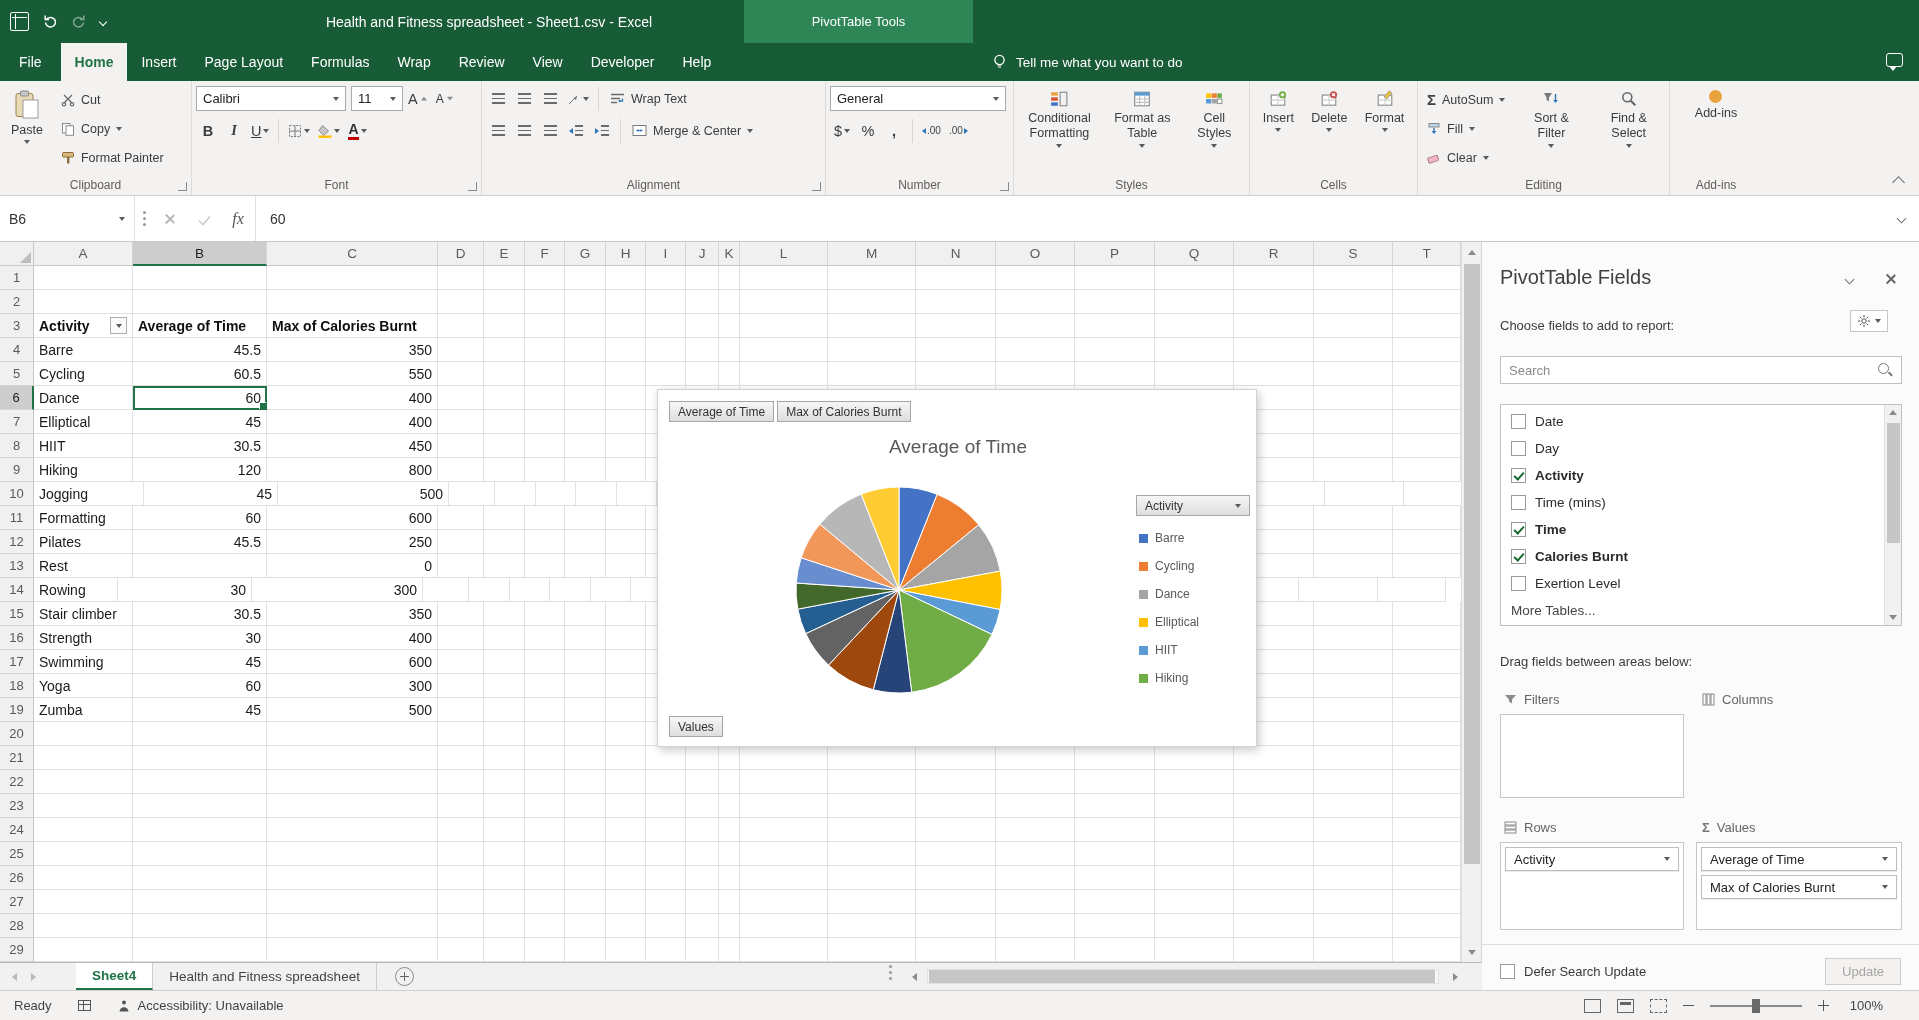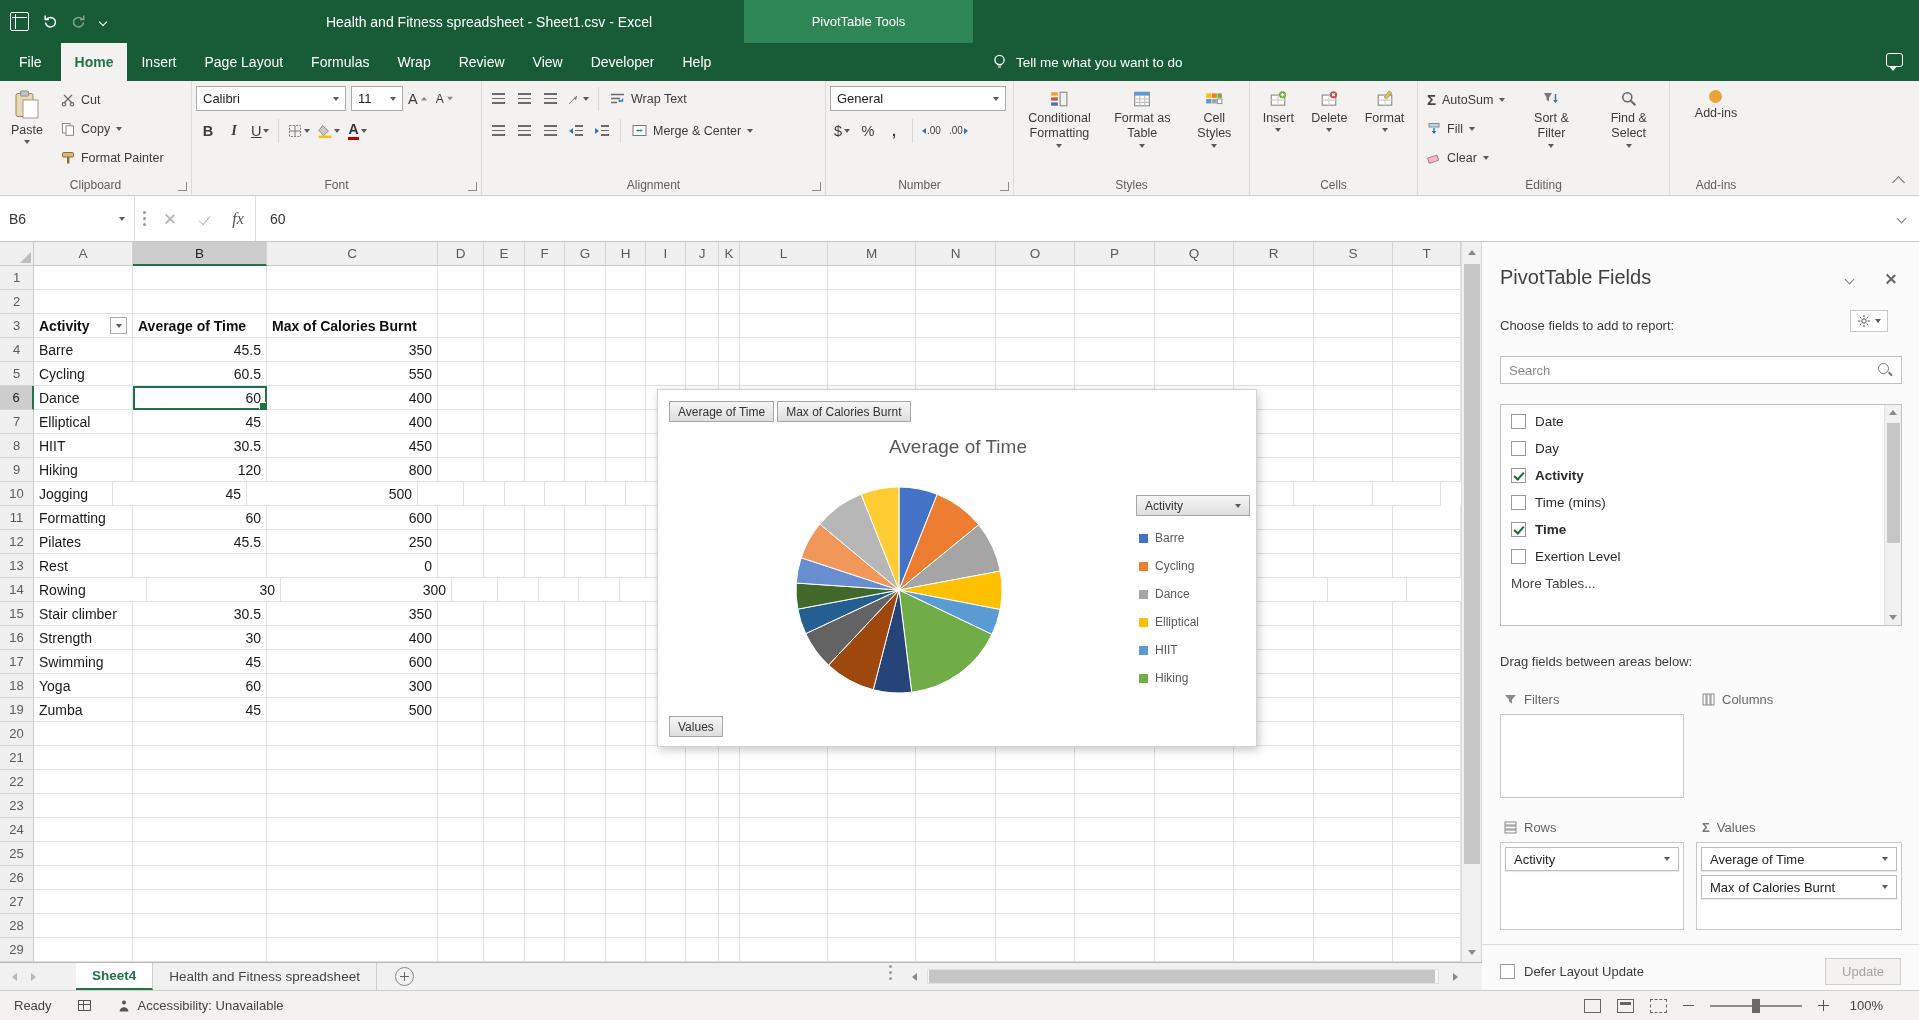--- a/index.html
+++ b/index.html
@@ -819,21 +819,21 @@
         <div class="g-cell" style="width:80px"></div>
         <div class="g-cell" style="width:79px"></div>
         <div class="g-cell" style="width:80px"></div>
         <div class="g-cell" style="width:79px"></div>
         <div class="g-cell" style="width:80px"></div>
         <div class="g-cell" style="width:79px"></div>
         <div class="g-cell" style="width:68px"></div>
       </div>
       <div class="g-row">
         <div class="g-rh">10</div>
-        <div class="g-cell" style="width:79px">Jogging</div>
+        <div class="g-cell" style="width:110px">Jogging</div>
         <div class="g-cell num" style="width:134px">45</div>
         <div class="g-cell num" style="width:171px">500</div>
         <div class="g-cell" style="width:46px"></div>
         <div class="g-cell" style="width:41px"></div>
         <div class="g-cell" style="width:40px"></div>
         <div class="g-cell" style="width:41px"></div>
         <div class="g-cell" style="width:40px"></div>
         <div class="g-cell" style="width:40px"></div>
         <div class="g-cell" style="width:33px"></div>
         <div class="g-cell" style="width:21px"></div>
@@ -911,21 +911,21 @@
         <div class="g-cell" style="width:80px"></div>
         <div class="g-cell" style="width:79px"></div>
         <div class="g-cell" style="width:80px"></div>
         <div class="g-cell" style="width:79px"></div>
         <div class="g-cell" style="width:80px"></div>
         <div class="g-cell" style="width:79px"></div>
         <div class="g-cell" style="width:68px"></div>
       </div>
       <div class="g-row">
         <div class="g-rh">14</div>
-        <div class="g-cell" style="width:113px">Rowing</div>
+        <div class="g-cell" style="width:84px">Rowing</div>
         <div class="g-cell num" style="width:134px">30</div>
         <div class="g-cell num" style="width:171px">300</div>
         <div class="g-cell" style="width:46px"></div>
         <div class="g-cell" style="width:41px"></div>
         <div class="g-cell" style="width:40px"></div>
         <div class="g-cell" style="width:41px"></div>
         <div class="g-cell" style="width:40px"></div>
         <div class="g-cell" style="width:40px"></div>
         <div class="g-cell" style="width:33px"></div>
         <div class="g-cell" style="width:21px"></div>
@@ -1395,20 +1395,24 @@
           </div>
           <div class="fl-item">
             <span class="cb"></span>
             <span class="fl-name">Time (mins)</span>
           </div>
           <div class="fl-item">
             <span class="cb on"></span>
             <span class="fl-name b">Time</span>
           </div>
           <div class="fl-item">
+            <span class="cb on"></span>
+            <span class="fl-name b">Calories Burnt</span>
+          </div>
+          <div class="fl-item">
             <span class="cb"></span>
             <span class="fl-name">Exertion Level</span>
           </div>
           <div class="fl-item more">More Tables...</div>
         </div>
       <div class="fl-scroll">
         <span class="tri up"></span>
         <span class="fl-thumb"></span>
         <span class="tri dn"></span>
       </div>
@@ -1457,21 +1461,21 @@
         </div>
         <div class="area-item">
           <span>Max of Calories Burnt</span>
           <span class="arr-d"></span>
         </div>
       </div>
 
     <div class="pane-divider"></div>
     <div class="defer-row">
       <span class="cb"></span>
-      <span>Defer Layout Update</span>
+      <span>Defer Search Update</span>
       <button class="update-btn">Update</button>
     </div>
   </div>
 
   <div class="sheetbar">
     <div class="snav">
       <span class="tri lf" style="opacity:.55"></span>
       <span class="tri rt" style="opacity:.55"></span>
     </div>
     <div id="sheet-tabs" style="display:flex;align-items:stretch;margin-left:28px">

